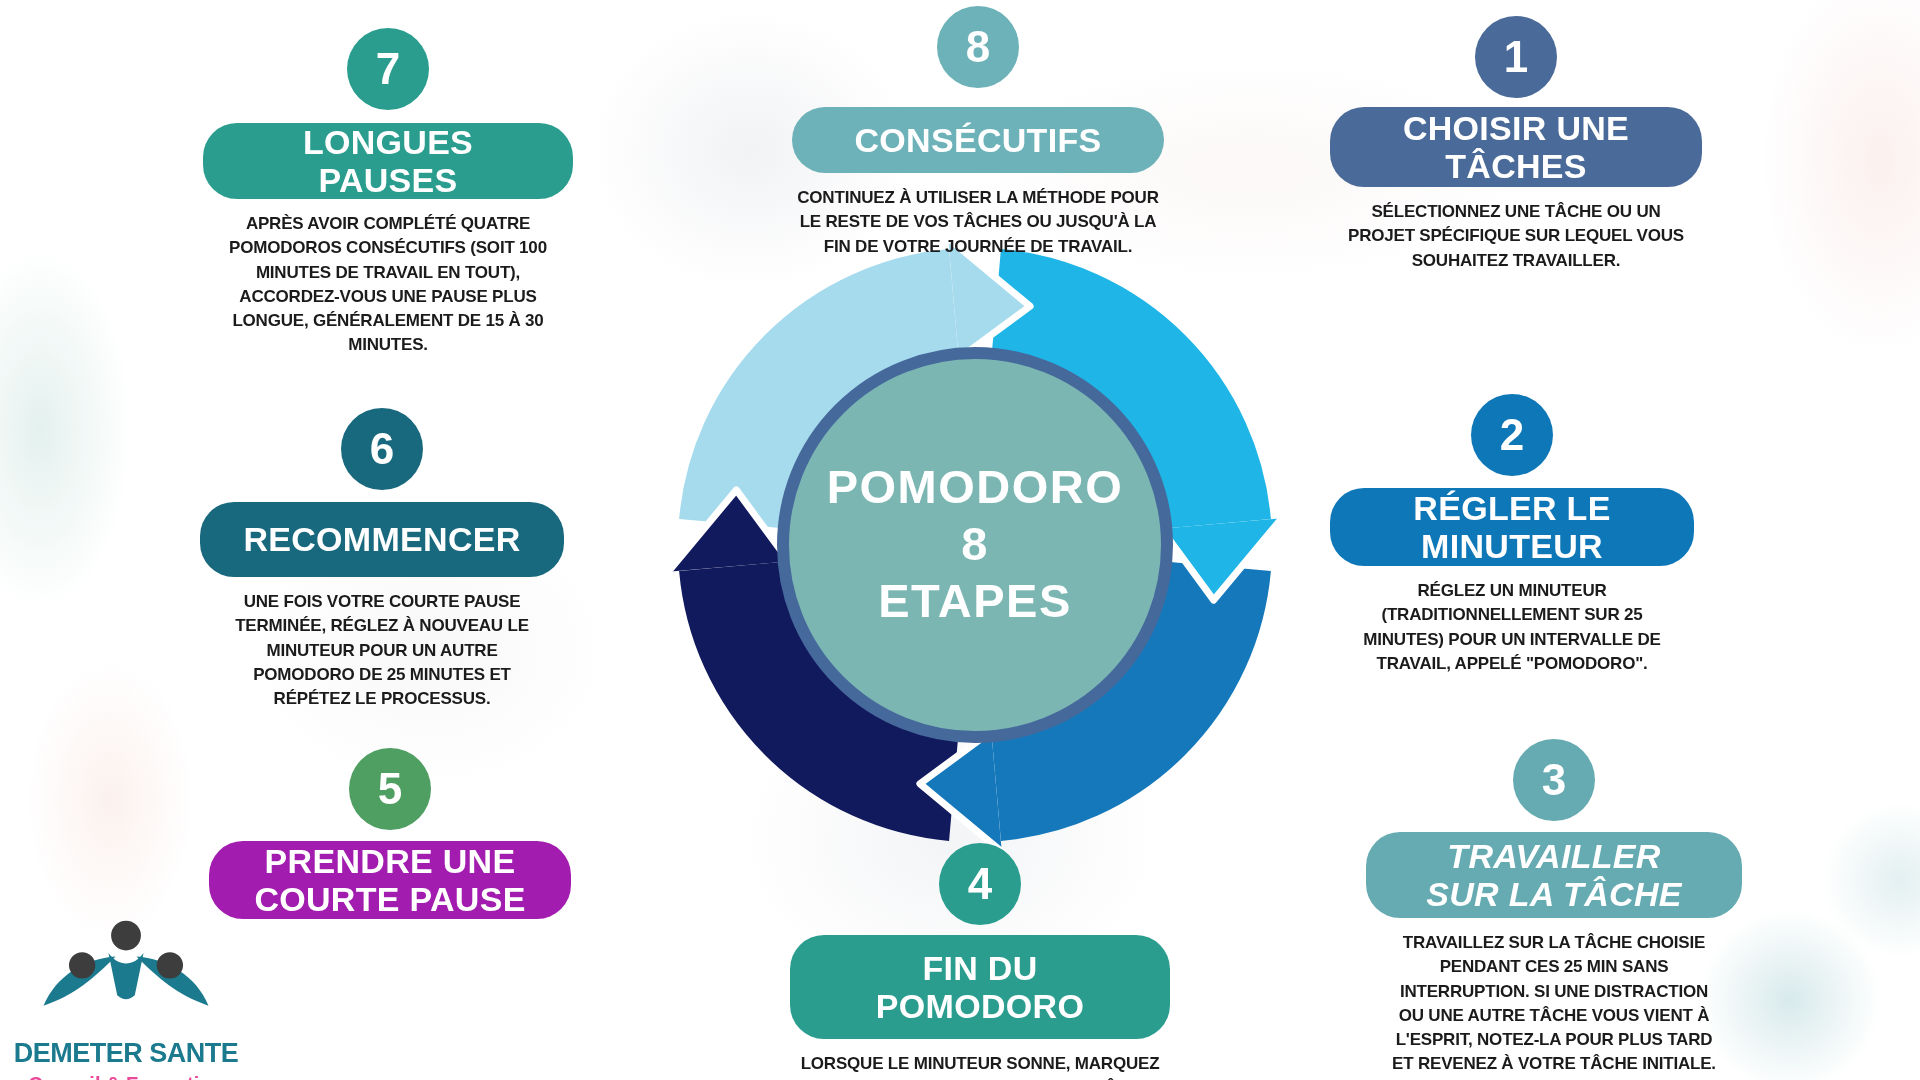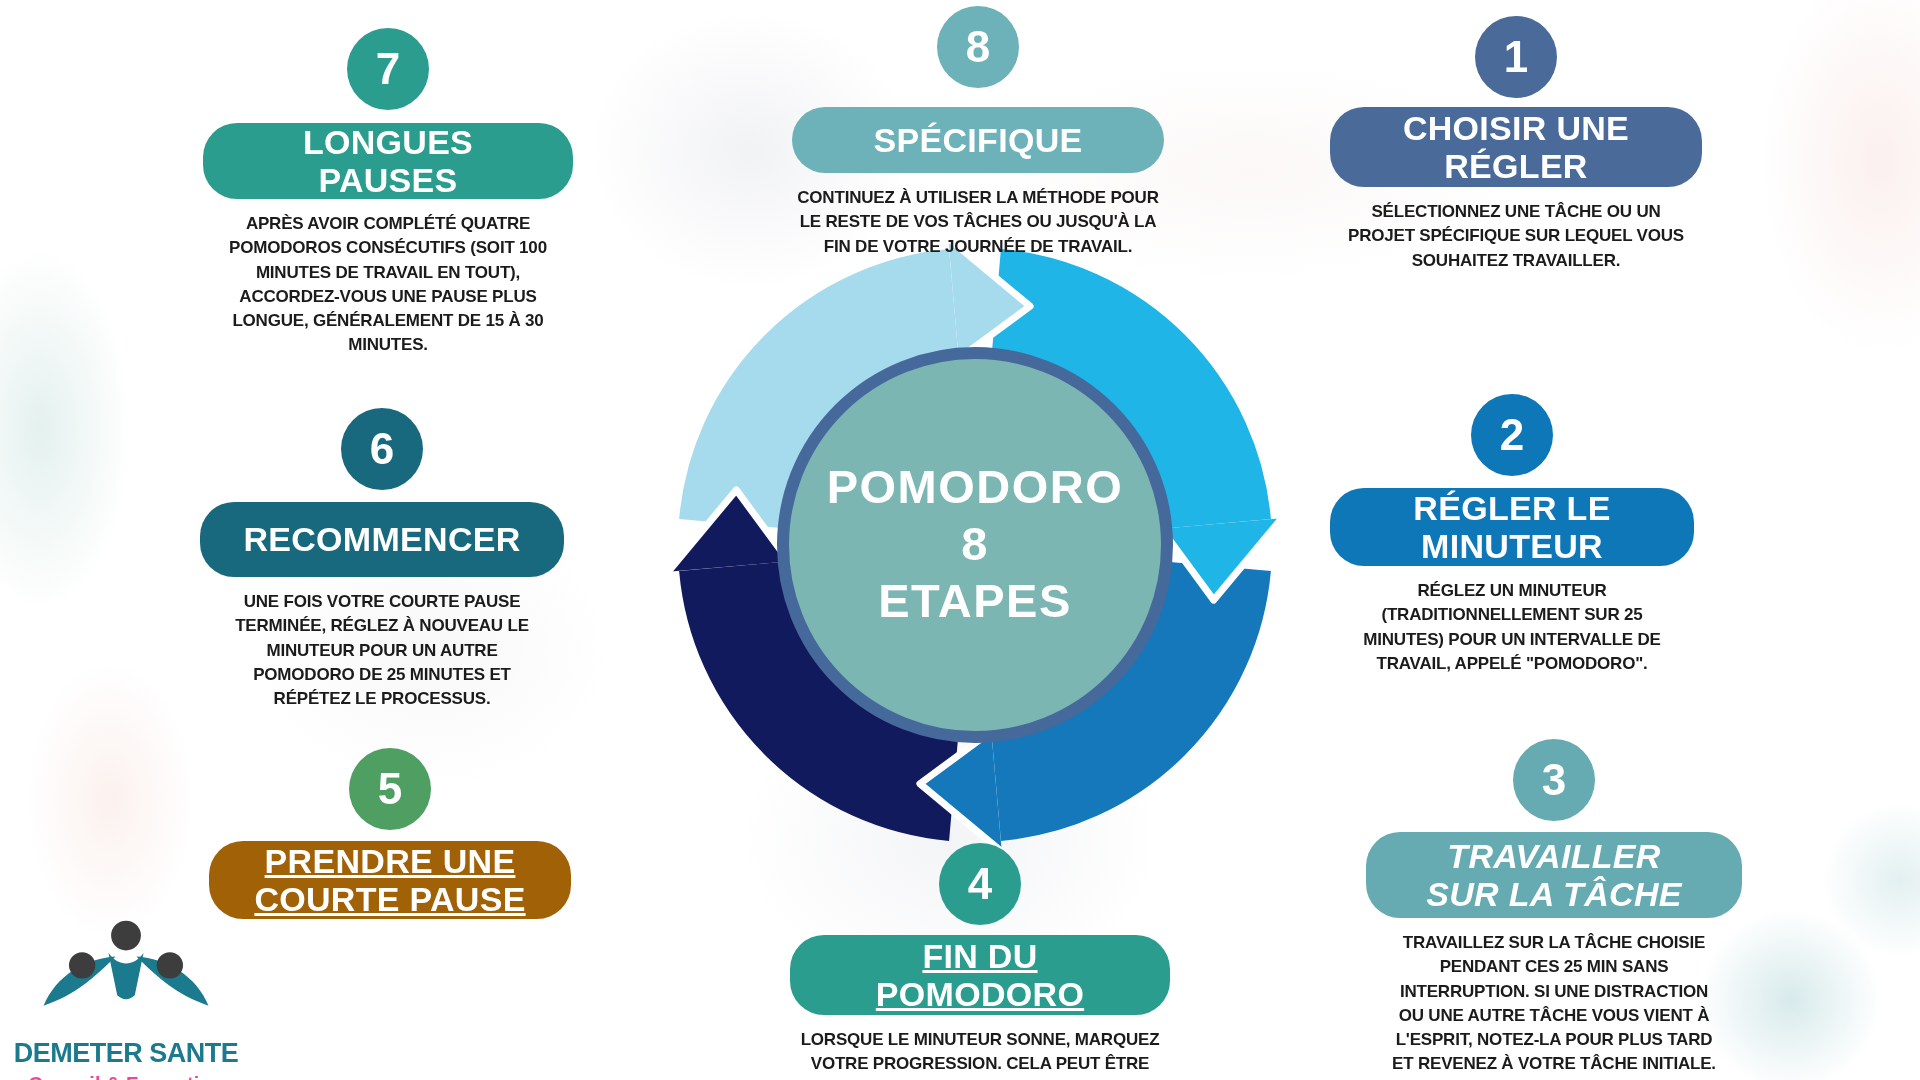--- a/index.html
+++ b/index.html
@@ -36,21 +36,21 @@
     display:flex; align-items:center; justify-content:center; text-align:center;
   }
   .body {
     margin:13px -32px 0; color:#1b1b1b; font-size:17px; font-weight:700;
     letter-spacing:-.2px; line-height:1.43; text-align:center; white-space:pre-line;
   }
   .s7 { left:203px;  top:28px;  width:370px; }  .s7 .bar { height:76px; margin-top:13px; }
   .s6 { left:200px;  top:408px; width:364px; }  .s6 .bar { height:75px; margin-top:12px; }
   .s5 { left:209px;  top:748px; width:362px; }  .s5 .bar { height:78px; margin-top:11px; }
   .s8 { left:792px;  top:6px;   width:372px; }  .s8 .bar { height:66px; margin-top:19px; }
-  .s4 { left:790px;  top:843px; width:380px; }  .s4 .bar { height:80px; margin-top:10px;text-decoration:underline; }
+  .s4 { left:790px;  top:843px; width:380px; }  .s4 .bar { height:104px; margin-top:10px; }
   .s1 { left:1330px; top:16px;  width:372px; }  .s1 .bar { height:80px; margin-top:9px;  }
   .s2 { left:1330px; top:394px; width:364px; }  .s2 .bar { height:78px; margin-top:12px; }
   .s3 { left:1366px; top:739px; width:376px; }  .s3 .bar { height:86px; margin-top:11px; }
 
   #cycle-svg { position:absolute; left:655px; top:225px; width:640px; height:640px; }
   .hub-text {
     position:absolute; left:775px; top:458px; width:400px;
     text-align:center; color:#ffffff; font-size:47px; font-weight:800;
     letter-spacing:1.5px; line-height:57px;
   }
@@ -103,45 +103,45 @@
     <h2 class="bar" style="background-color: rgb(25, 105, 126);">RECOMMENCER</h2>
     <p class="body">UNE FOIS VOTRE COURTE PAUSE
 TERMINÉE, RÉGLEZ À NOUVEAU LE
 MINUTEUR POUR UN AUTRE
 POMODORO DE 25 MINUTES ET
 RÉPÉTEZ LE PROCESSUS.</p>
   </section>
 
   <section class="step s5">
     <div class="badge" style="background-color: rgb(79, 158, 98);">5</div>
-    <h2 class="bar" style="background-color: #a16207; text-decoration: underline;">PRENDRE UNE
+    <h2 class="bar" style="background-color: #a21caf;">PRENDRE UNE
 COURTE PAUSE</h2>
   </section>
 
   <section class="step s8">
     <div class="badge" style="background-color: rgb(108, 178, 184);">8</div>
-    <h2 class="bar" style="background-color: rgb(108, 178, 184);">SPÉCIFIQUE</h2>
+    <h2 class="bar" style="background-color: rgb(108, 178, 184);">CONSÉCUTIFS</h2>
     <p class="body">CONTINUEZ À UTILISER LA MÉTHODE POUR
 LE RESTE DE VOS TÂCHES OU JUSQU'À LA
 FIN DE VOTRE JOURNÉE DE TRAVAIL.</p>
   </section>
 
   <section class="step s4">
     <div class="badge" style="background-color: rgb(42, 157, 143);">4</div>
     <h2 class="bar" style="background-color: rgb(42, 157, 143);">FIN DU
 POMODORO</h2>
     <p class="body">LORSQUE LE MINUTEUR SONNE, MARQUEZ
 VOTRE PROGRESSION. CELA PEUT ÊTRE
 FAIT EN COCHANT UNE CASE;</p>
   </section>
 
   <section class="step s1">
     <div class="badge" style="background-color: rgb(74, 107, 153);">1</div>
     <h2 class="bar" style="background-color: rgb(74, 107, 153);">CHOISIR UNE
-RÉGLER</h2>
+TÂCHES</h2>
     <p class="body">SÉLECTIONNEZ UNE TÂCHE OU UN
 PROJET SPÉCIFIQUE SUR LEQUEL VOUS
 SOUHAITEZ TRAVAILLER.</p>
   </section>
 
   <section class="step s2">
     <div class="badge" style="background-color: rgb(14, 119, 183);">2</div>
     <h2 class="bar" style="background-color: rgb(14, 119, 183);">RÉGLER LE
 MINUTEUR</h2>
     <p class="body">RÉGLEZ UN MINUTEUR

